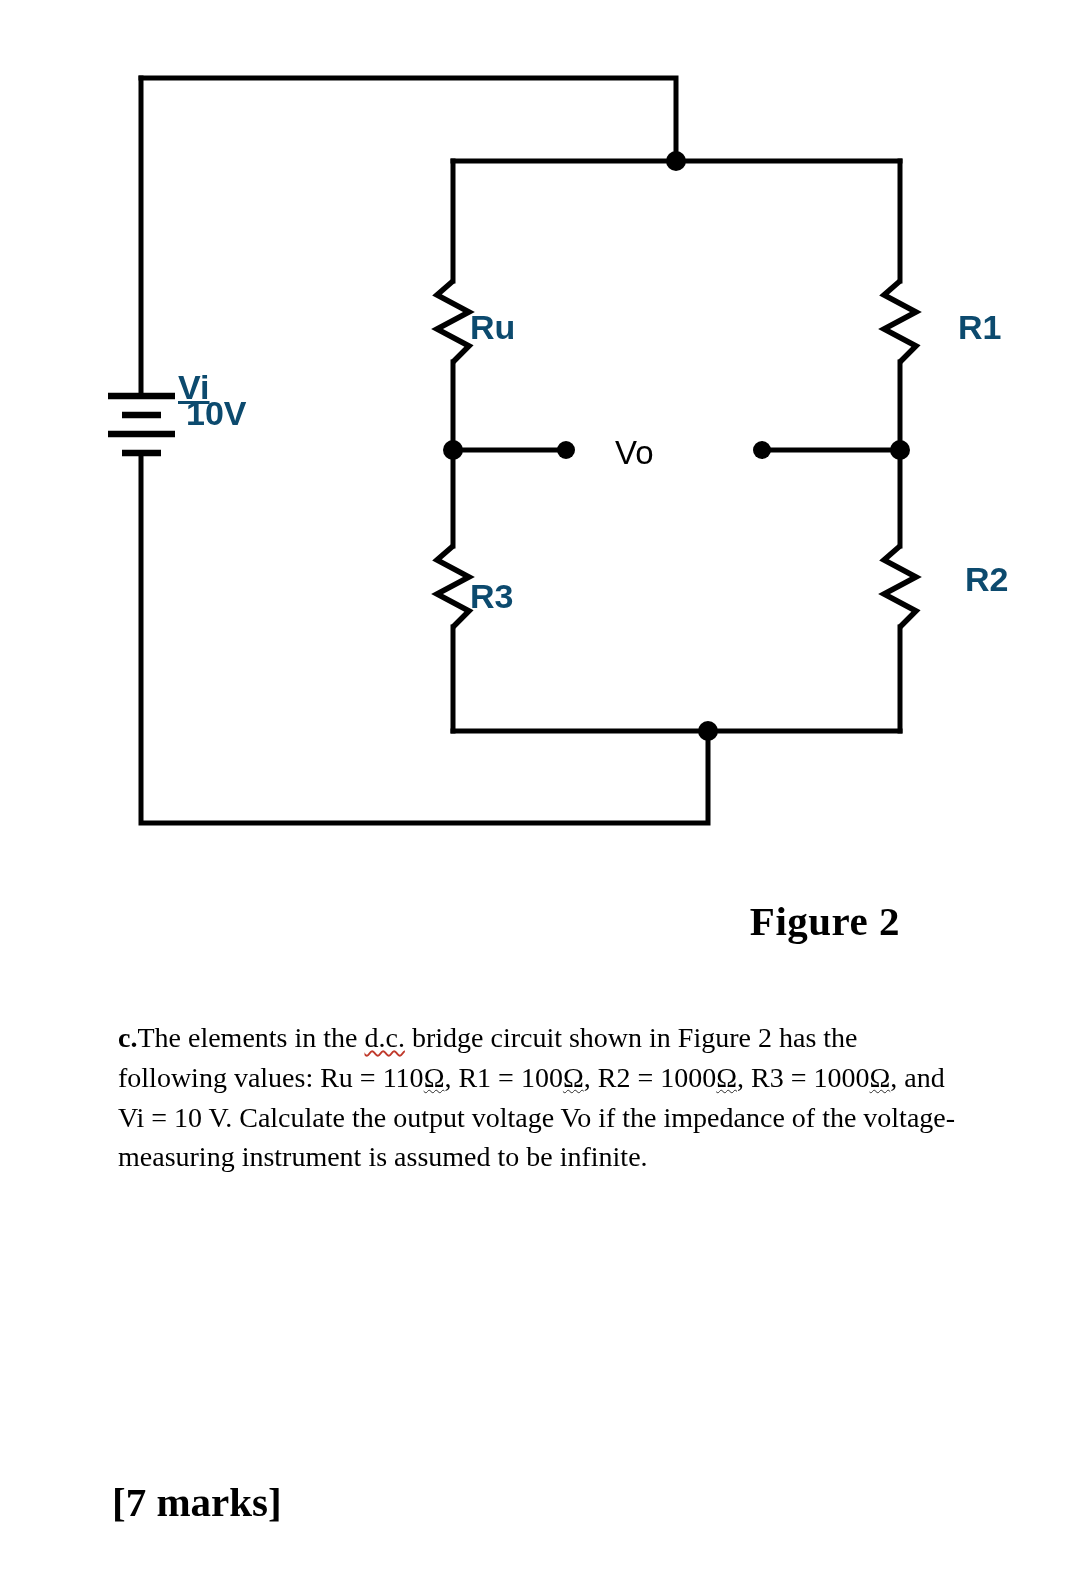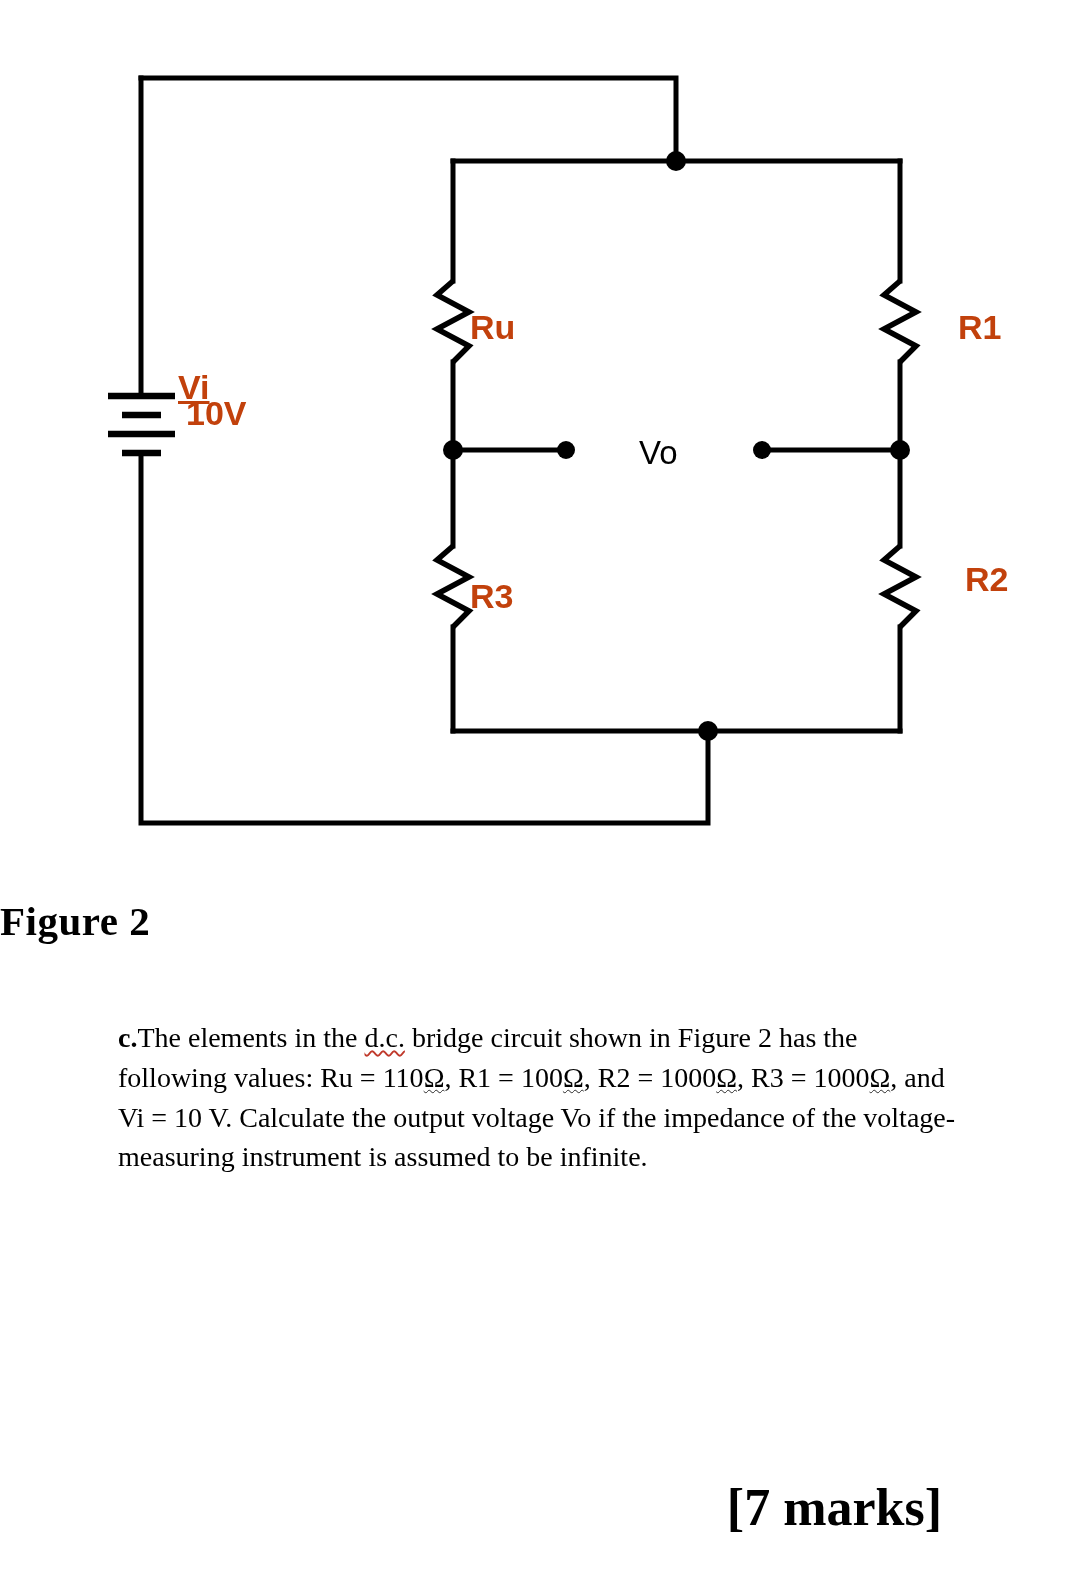--- a/index.html
+++ b/index.html
@@ -60,47 +60,47 @@
   }
 
   
   .clabel {
     position: absolute;
     font-family: "Liberation Sans", "DejaVu Sans", sans-serif;
     font-weight: bold;
     font-size: 34px;
     line-height: 1;
     white-space: nowrap;
-    color: #c2410c;
+    color: #0c4a6e;
   }
   .clabel-light {
     position: absolute;
     font-family: "Liberation Sans", "DejaVu Sans", sans-serif;
     font-weight: normal;
     font-size: 33px;
     line-height: 1;
     white-space: nowrap;
     color: #000000;
   }
 
   #label-vi   { left: 178px; top: 370px; text-decoration: underline; }
   #label-10v  { left: 186px; top: 396px; }
   #label-ru   { left: 470px; top: 310px; }
   #label-r1   { left: 915px; top: 310px; margin-left: 43px; }
   #label-r3   { left: 470px; top: 579px; }
   #label-r2   { left: 965px; top: 562px; }
-  #label-vo   { left: 639px; top: 436px; text-align: right; }
+  #label-vo   { left: 615px; top: 436px; text-align: right; }
 
   
   #figure-caption {
     position: absolute;
     left: 0;
     top: 897px;
     width: 900px;
-    text-align: left;
+    text-align: right;
     font-family: "Liberation Serif", "DejaVu Serif", serif;
     font-weight: bold;
     font-size: 41px;
     letter-spacing: 0.5px;
   }
 
   
   #question-block {
     position: absolute;
     left: 118px;
@@ -120,27 +120,26 @@
     text-decoration-thickness: 1.5px;
     text-underline-offset: 3px;
   }
   .ohm-flag {
     text-decoration: underline wavy #2b2b2b;
     text-decoration-thickness: 1px;
     text-underline-offset: 2px;
   }
   #marks-line {
     position: absolute;
-    left: 102px;
+    left: 112px;
     top: 1478px;
     width: 840px;
-    text-align: right;
-    font-family: "Liberation Serif", "DejaVu Serif", serif;
-    font-weight: bold;
-    font-size: 52px;
+    font-family: "Liberation Serif", "DejaVu Serif", serif;
+    font-weight: bold;
+    font-size: 41px;
     padding-right: 16px;
   }
 </style>
 </head>
 <body>
 
 <div id="figure-area">
 
   <svg id="circuit-svg" width="1080" height="980" viewBox="0 0 1080 980">
 

